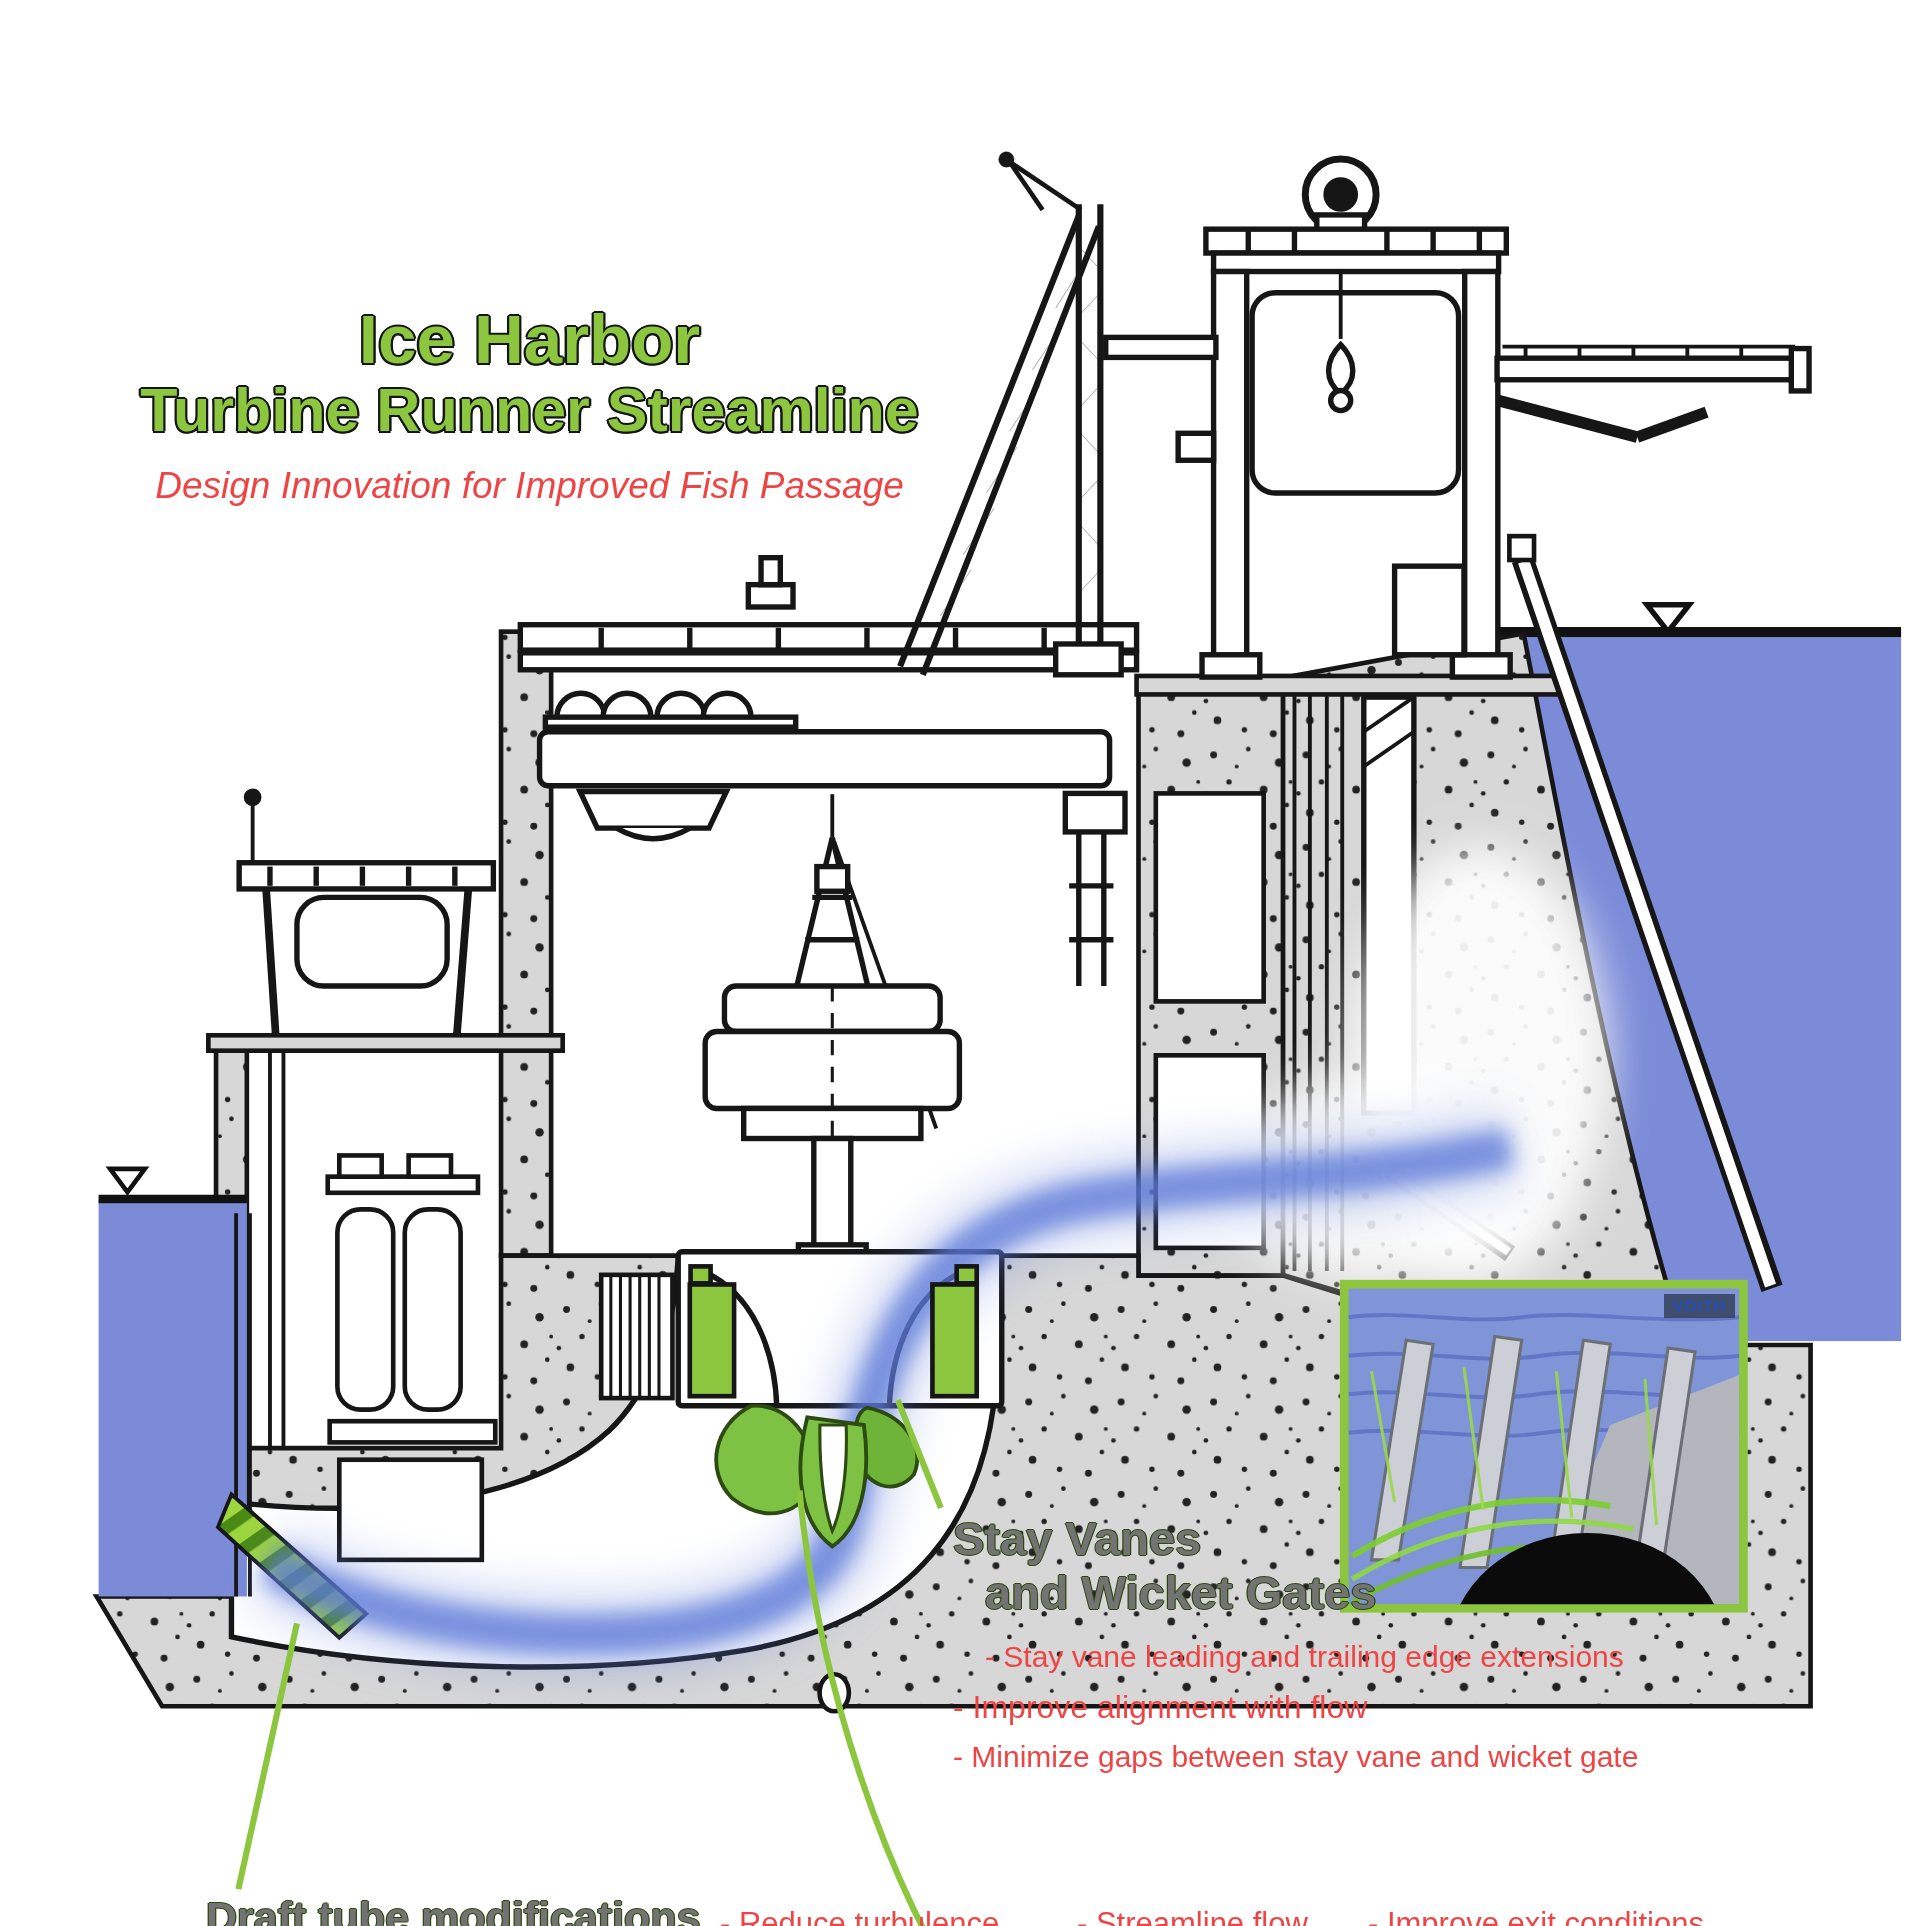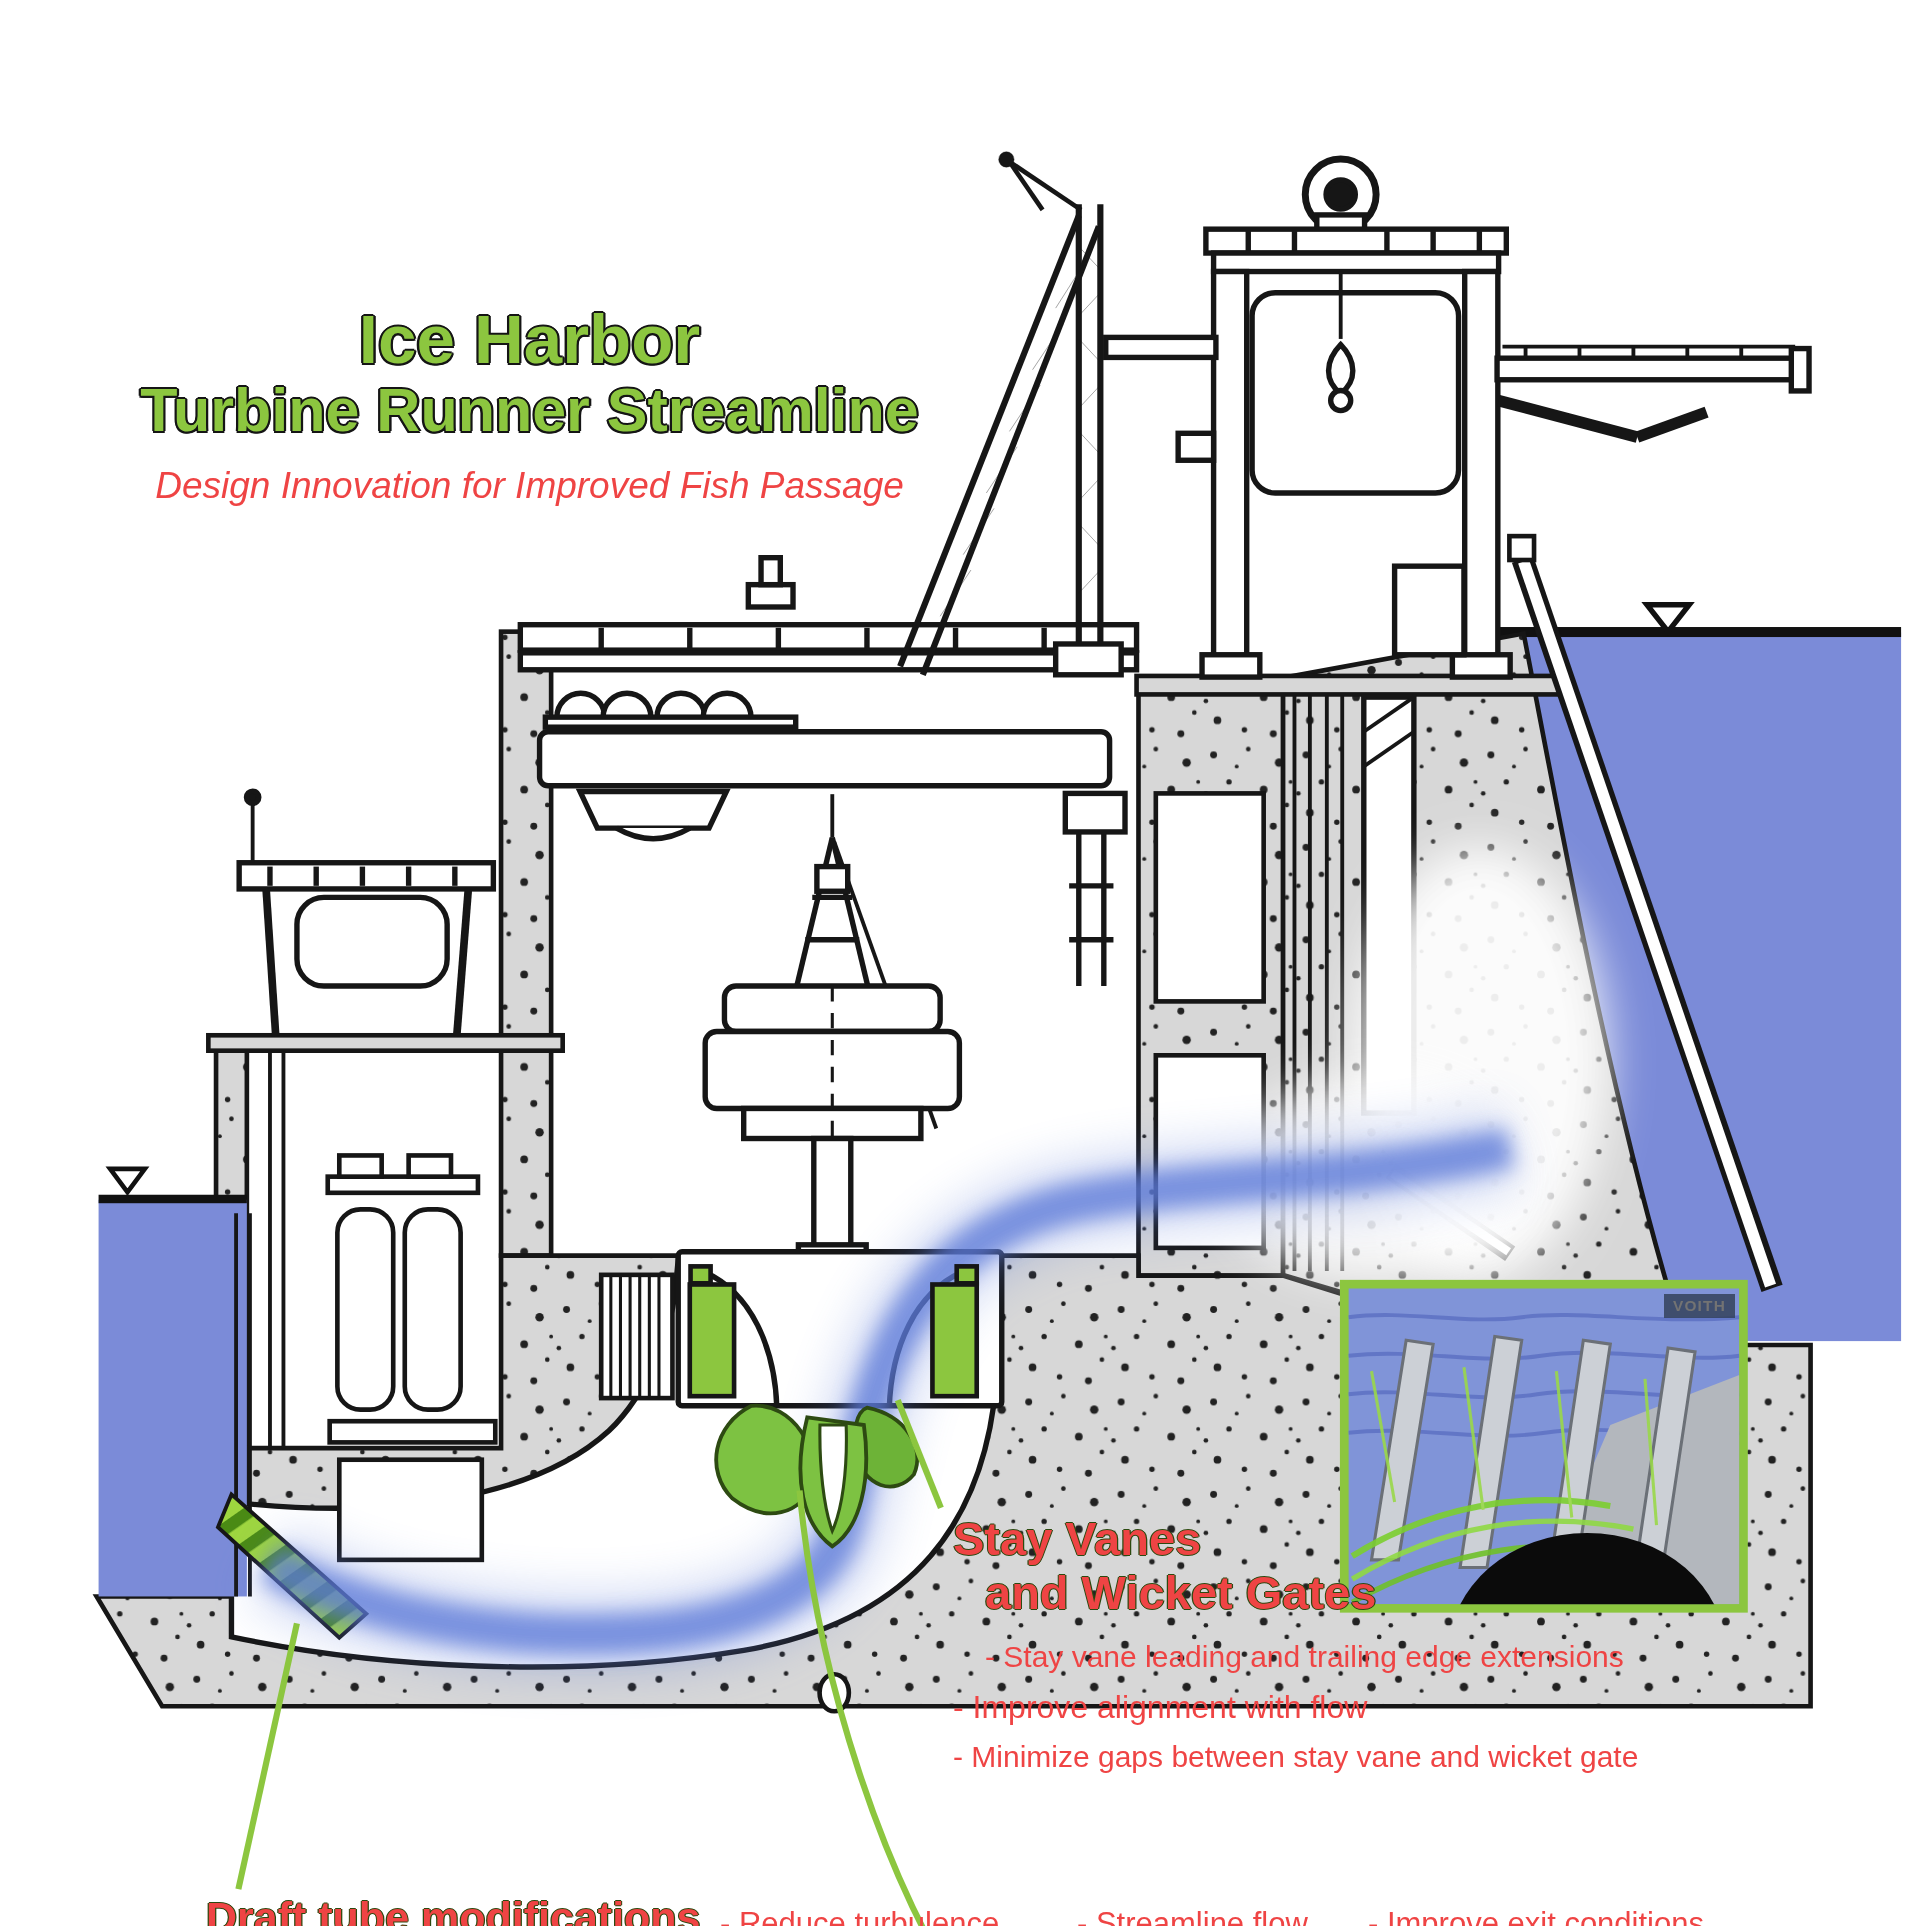--- a/index.html
+++ b/index.html
@@ -3,21 +3,21 @@
 <meta charset="utf-8">
 <style>
   html,body{margin:0;padding:0;background:#fff;}
   #poster{position:relative;width:1965px;height:2542px;background:#ffffff;overflow:hidden;
           font-family:"Liberation Sans",sans-serif;}
   .abs{position:absolute;}
   .nowrap{white-space:nowrap;}
   .green-big{color:#8CC63F;font-weight:bold;
     text-shadow:-2.3px 0 0 #151515,2.3px 0 0 #151515,0 -2.3px 0 #151515,0 2.3px 0 #151515,
                 -1.5px -1.5px 0 #151515,1.5px 1.5px 0 #151515,-1.5px 1.5px 0 #151515,1.5px -1.5px 0 #151515;}
-  .green-head{color:#ef4444;font-weight:bold;
+  .green-head{color:#737373;font-weight:bold;
     text-shadow:-1.2px 0 0 #2c4a10,1.2px 0 0 #2c4a10,0 -1.2px 0 #2c4a10,0 1.2px 0 #2c4a10;}
   .blk{color:#ef4444;font-weight:normal;}
 </style>
 </head>
 <body>
 
 <div id="poster">
 
   <svg class="abs" style="left:0;top:0" width="1965" height="2542" viewBox="0 0 5100 6600">
     <defs>
@@ -336,21 +336,21 @@
       <path d="M 1600,5420 C 1650,5500 1660,5602 1630,5682 C 1590,5630 1570,5520 1576,5450 Z" fill="#14300a" stroke="none"></path>
     </g>
   </svg>
 
   <div class="abs" style="left:96px;top:304px;width:867px;text-align:center;">
     <div class="green-big nowrap" style="font-size:69px;line-height:71px;">Ice Harbor</div>
     <div class="green-big nowrap" style="font-size:61px;line-height:71px;">Turbine Runner Streamline</div>
     <div class="blk nowrap" style="font-size:37px;font-style:italic;margin-top:18.5px;">Design Innovation for Improved Fish Passage</div>
   </div>
 
-  <div class="abs" style="left:1664px;top:1294px;width:71px;height:24px;background:rgba(52,66,92,.85);color:#737373;font-weight:bold;font-size:15.4px;line-height:24px;text-align:center;letter-spacing:1.2px;">VOITH</div>
+  <div class="abs" style="left:1664px;top:1294px;width:71px;height:24px;background:rgba(52,66,92,.85);color:#1d4ed8;font-weight:normal;font-size:15.4px;line-height:24px;text-align:center;letter-spacing:1.2px;">VOITH</div>
 
   <div class="abs" style="left:953px;top:1512px;">
     <div class="green-head nowrap" style="font-size:47px;line-height:54px;">Stay Vanes</div>
     <div class="green-head nowrap" style="font-size:47px;line-height:54px;margin-left:32px;">and Wicket Gates</div>
   </div>
   <div class="abs" style="left:953px;top:1632px;">
     <div class="blk nowrap" style="font-size:30px;line-height:50px;margin-left:32px;">- Stay vane leading and trailing edge extensions</div>
     <div class="blk nowrap" style="font-size:32px;line-height:50px;">- Improve alignment with flow</div>
     <div class="blk nowrap" style="font-size:30px;line-height:50px;">- Minimize gaps between stay vane and wicket gate</div>
   </div>

